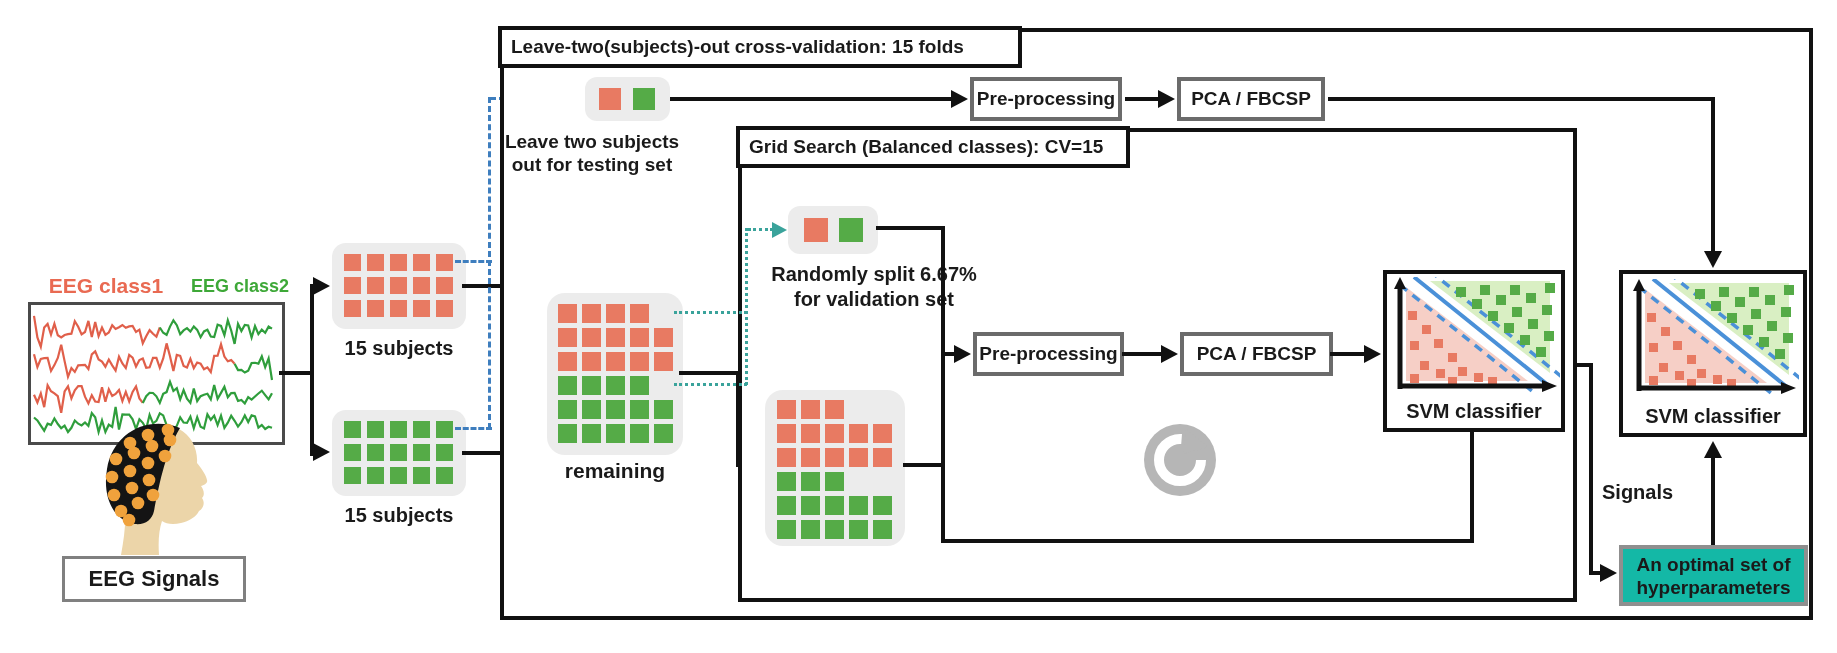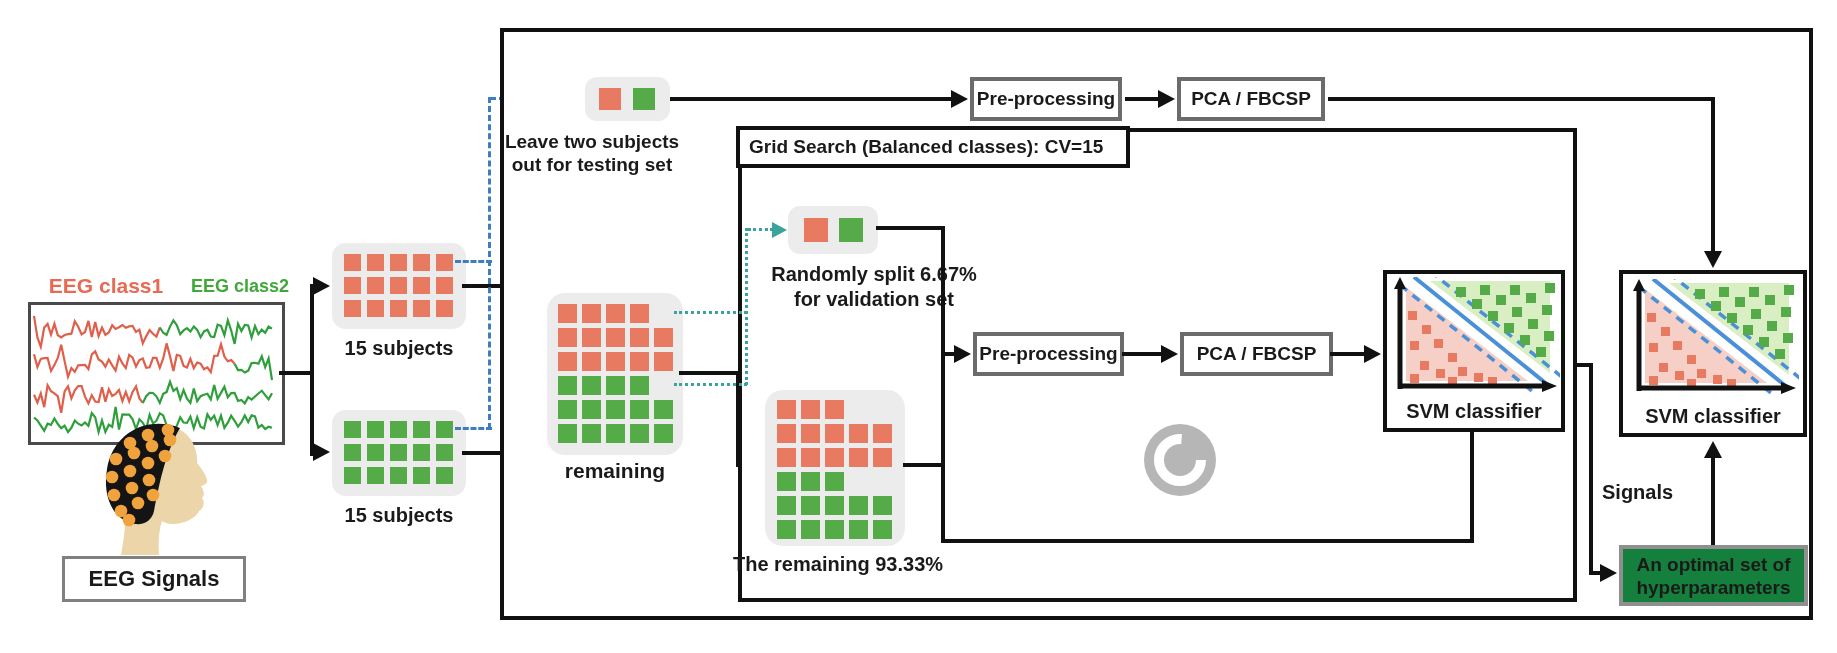--- a/index.html
+++ b/index.html
@@ -130,20 +130,23 @@
   <div class="hline" style="left:508px;top:371px;width:22px;"></div>
   <div class="ah ah-r" style="left:528px;top:364px;"></div>
 
   <div class="dash-h" style="left:455px;top:260px;width:37px;"></div>
   <div class="dash-h" style="left:455px;top:427px;width:37px;"></div>
   <div class="dash-v" style="left:488px;top:97px;height:332px;"></div>
   <div class="dash-h" style="left:490px;top:97px;width:78px;"></div>
   <div class="ah ah-r-blue" style="left:568px;top:91px;"></div>
 
   <div class="box" style="left:500px;top:28px;width:1313px;height:592px;"></div>
+  <div class="titlebox" style="left:498px;top:26px;width:524px;height:42px;">
+    <span>Leave-two(subjects)-out cross-validation: 15 folds</span>
+  </div>
 
   <div class="gcont" style="left:585px;top:77px;width:85px;height:44px;border-radius:12px;z-index:5;" id="pair-test">
       <div style="position: absolute; left: 14px; top: 11px; width: 22px; height: 22px; background: rgb(232, 122, 98);"></div>
       <div style="position: absolute; left: 48px; top: 11px; width: 22px; height: 22px; background: rgb(85, 171, 71);"></div>
     </div>
   <div class="note" style="left:498px;top:130px;width:188px;line-height:23px;z-index:5;">
     <div>Leave two subjects</div>
     <div>out for testing set</div>
   </div>
 
@@ -245,21 +248,20 @@
       <div style="position: absolute; left: 60px; top: 106px; width: 19px; height: 19px; background: rgb(85, 171, 71);"></div>
       <div style="position: absolute; left: 84px; top: 106px; width: 19px; height: 19px; background: rgb(85, 171, 71);"></div>
       <div style="position: absolute; left: 108px; top: 106px; width: 19px; height: 19px; background: rgb(85, 171, 71);"></div>
       <div style="position: absolute; left: 12px; top: 130px; width: 19px; height: 19px; background: rgb(85, 171, 71);"></div>
       <div style="position: absolute; left: 36px; top: 130px; width: 19px; height: 19px; background: rgb(85, 171, 71);"></div>
       <div style="position: absolute; left: 60px; top: 130px; width: 19px; height: 19px; background: rgb(85, 171, 71);"></div>
       <div style="position: absolute; left: 84px; top: 130px; width: 19px; height: 19px; background: rgb(85, 171, 71);"></div>
       <div style="position: absolute; left: 108px; top: 130px; width: 19px; height: 19px; background: rgb(85, 171, 71);"></div>
     </div>
   <div class="note" style="left:718px;top:552px;width:240px;font-size:20px;line-height:25px;">
-    <div>The remaining 93.33%</div>
   </div>
   <div class="hline" style="left:903px;top:463px;width:40px;"></div>
 
   <div class="pbox" style="left:973px;top:332px;width:151px;height:44px;">
     <span>Pre-processing</span>
   </div>
   <div class="hline" style="left:1122px;top:352px;width:41px;"></div>
   <div class="ah ah-r" style="left:1161px;top:345px;"></div>
   <div class="pbox" style="left:1180px;top:332px;width:153px;height:44px;">
     <span>PCA / FBCSP</span>
@@ -368,21 +370,21 @@
             <rect x="155" y="6" width="10" height="10"></rect>
           </g>
     <line x1="10" y1="6" x2="10" y2="112" stroke="#111" stroke-width="5"></line>
     <line x1="8" y1="109" x2="158" y2="109" stroke="#111" stroke-width="5"></line>
     <polygon points="4,12 16,12 10,0" fill="#111"></polygon>
     <polygon points="152,103 152,115 167,109" fill="#111"></polygon>
   </svg></div>
     <div class="svmlbl" style="top:131px;">SVM classifier</div>
   </div>
 
-  <div class="abs" style="left:1619px;top:545px;width:189px;height:61px;border:4px solid #8f8f8f;background:#15803d;box-sizing:border-box;
+  <div class="abs" style="left:1619px;top:545px;width:189px;height:61px;border:4px solid #8f8f8f;background:#14b8a6;box-sizing:border-box;
        display:flex;flex-direction:column;align-items:center;justify-content:center;font-weight:bold;font-size:19px;line-height:23px;">
     <div>An optimal set of</div>
     <div>hyperparameters</div>
   </div>
   <div class="vline" style="left:1711px;top:458px;height:87px;"></div>
   <div class="ah ah-u" style="left:1704px;top:441px;"></div>
 
 </div>
 
 </body></html>

